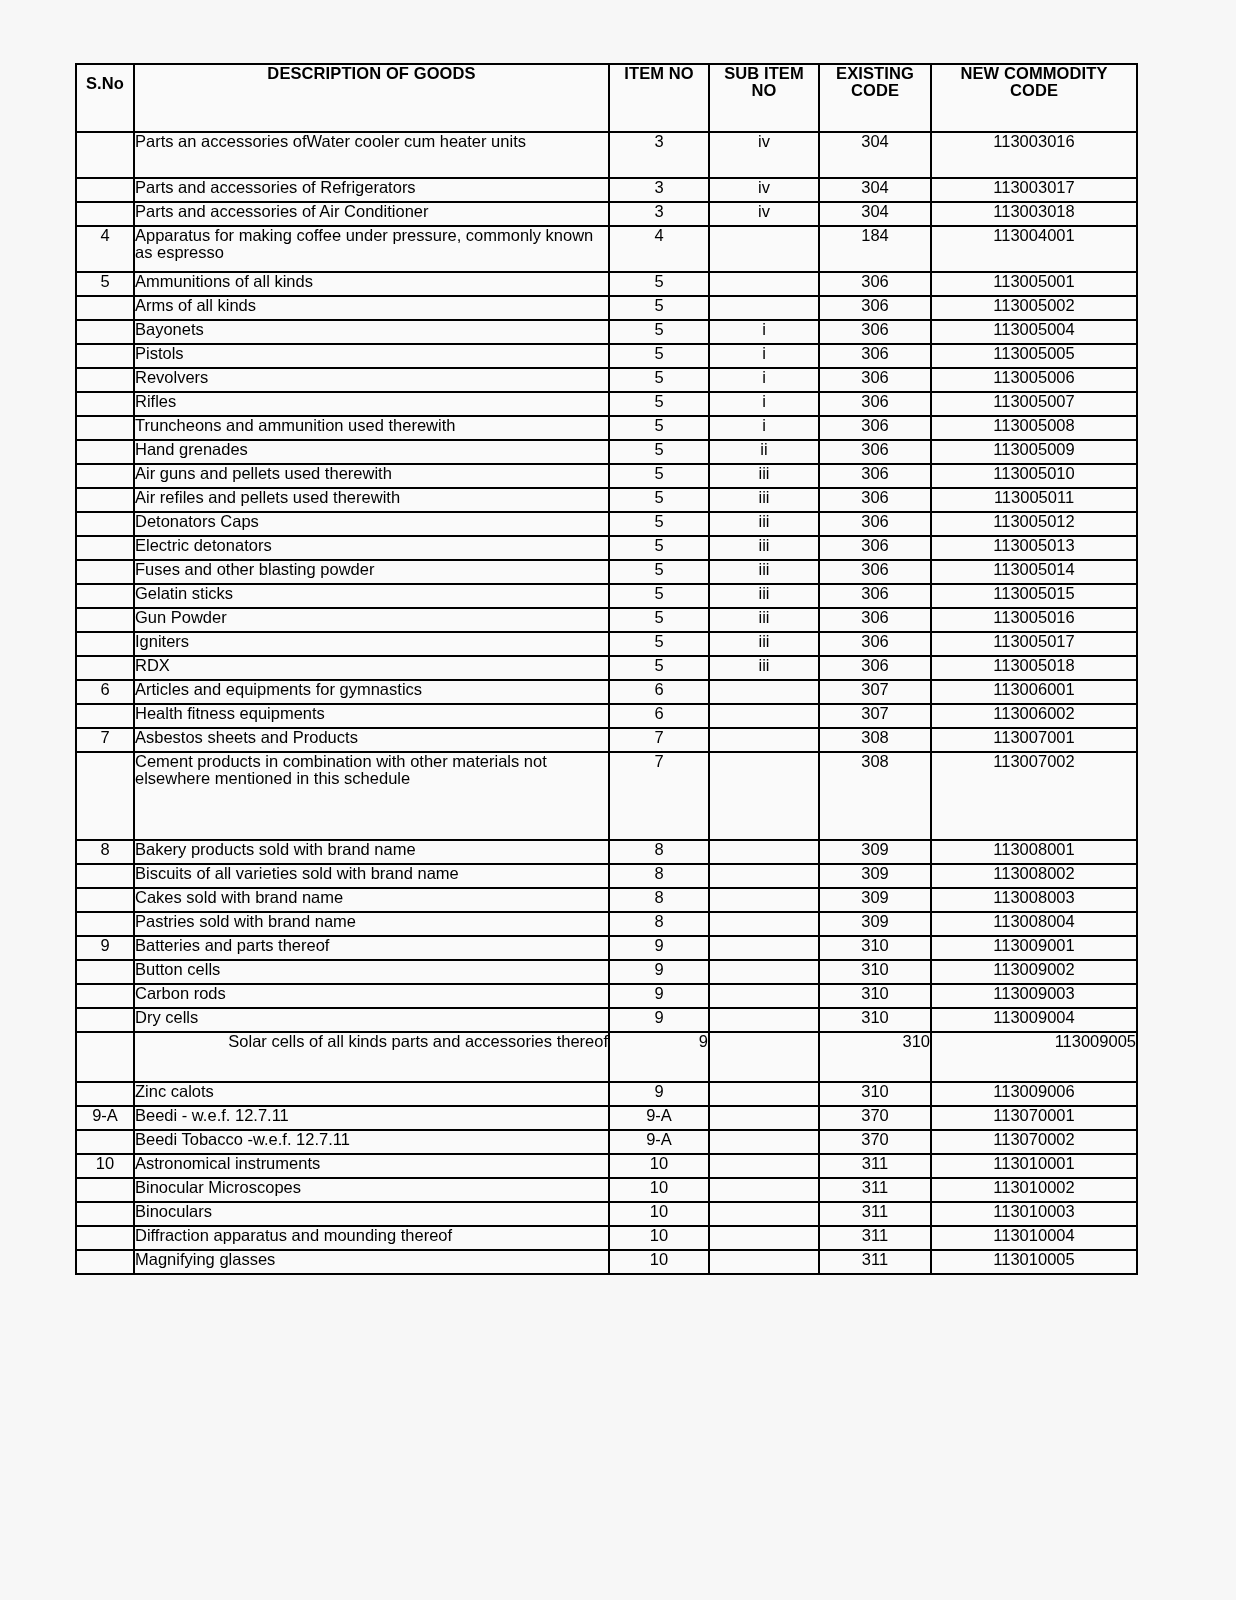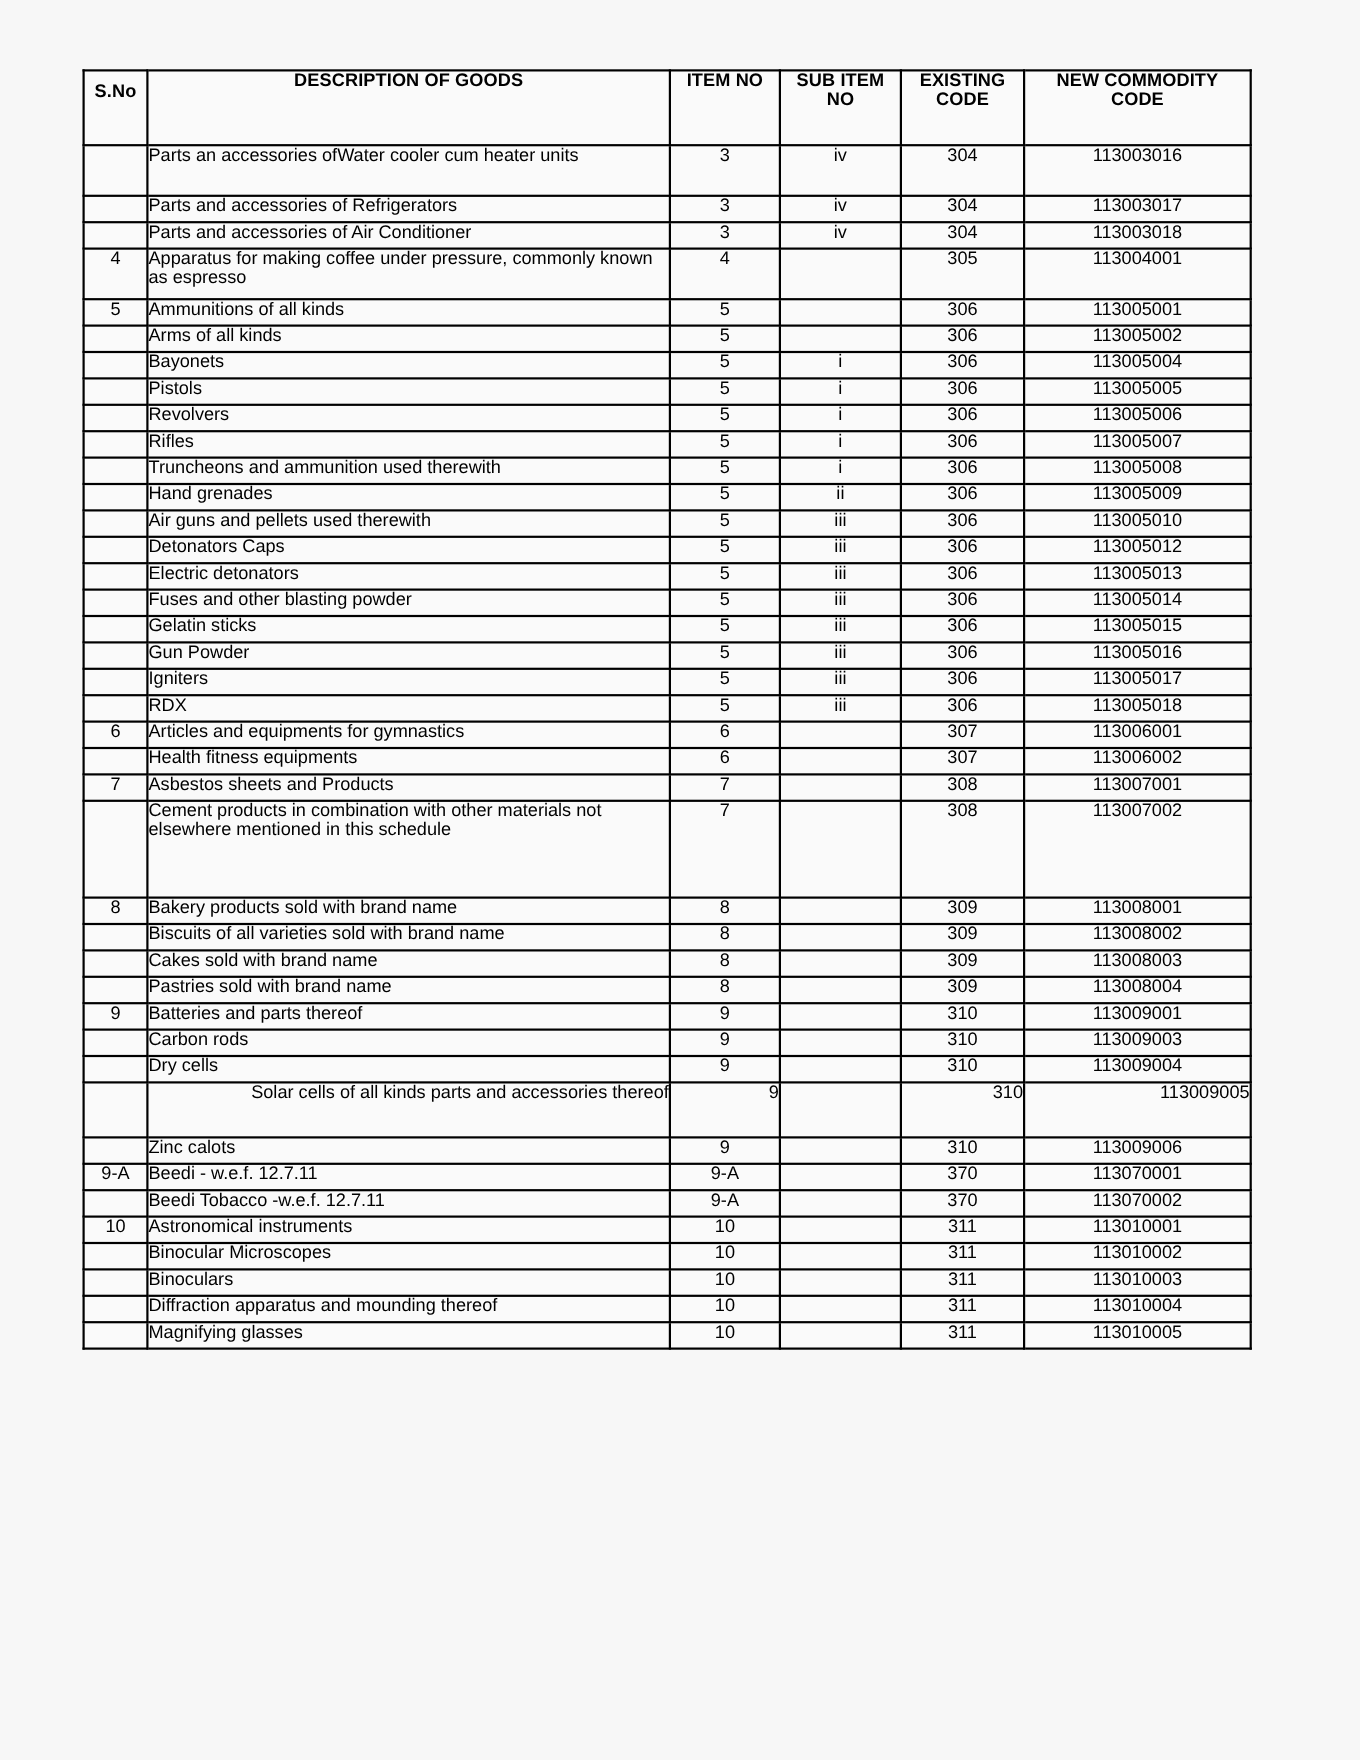--- a/index.html
+++ b/index.html
@@ -152,21 +152,21 @@
             <td class="num">3</td>
             <td class="num">iv</td>
             <td class="code">304</td>
             <td class="newcode">113003018</td>
           </tr>
           <tr class="h2">
             <td class="sno">4</td>
             <td class="desc">Apparatus for making coffee under pressure, commonly known as espresso</td>
             <td class="num">4</td>
             <td class="num"></td>
-            <td class="code">305</td>
+            <td class="code">184</td>
             <td class="newcode">113004001</td>
           </tr>
           <tr>
             <td class="sno">5</td>
             <td class="desc">Ammunitions of all kinds</td>
             <td class="num">5</td>
             <td class="num"></td>
             <td class="code">306</td>
             <td class="newcode">113005001</td>
           </tr>
@@ -226,20 +226,28 @@
             <td class="code">306</td>
             <td class="newcode">113005009</td>
           </tr>
           <tr>
             <td class="sno"></td>
             <td class="desc">Air guns and pellets used therewith</td>
             <td class="num">5</td>
             <td class="num">iii</td>
             <td class="code">306</td>
             <td class="newcode">113005010</td>
+          </tr>
+          <tr>
+            <td class="sno"></td>
+            <td class="desc">Air refiles and pellets used therewith</td>
+            <td class="num">5</td>
+            <td class="num">iii</td>
+            <td class="code">306</td>
+            <td class="newcode">113005011</td>
           </tr>
           <tr>
             <td class="sno"></td>
             <td class="desc">Detonators Caps</td>
             <td class="num">5</td>
             <td class="num">iii</td>
             <td class="code">306</td>
             <td class="newcode">113005012</td>
           </tr>
           <tr>
@@ -354,20 +362,28 @@
             <td class="code">309</td>
             <td class="newcode">113008004</td>
           </tr>
           <tr>
             <td class="sno">9</td>
             <td class="desc">Batteries and parts thereof</td>
             <td class="num">9</td>
             <td class="num"></td>
             <td class="code">310</td>
             <td class="newcode">113009001</td>
+          </tr>
+          <tr>
+            <td class="sno"></td>
+            <td class="desc">Button cells</td>
+            <td class="num">9</td>
+            <td class="num"></td>
+            <td class="code">310</td>
+            <td class="newcode">113009002</td>
           </tr>
           <tr>
             <td class="sno"></td>
             <td class="desc">Carbon rods</td>
             <td class="num">9</td>
             <td class="num"></td>
             <td class="code">310</td>
             <td class="newcode">113009003</td>
           </tr>
           <tr>

